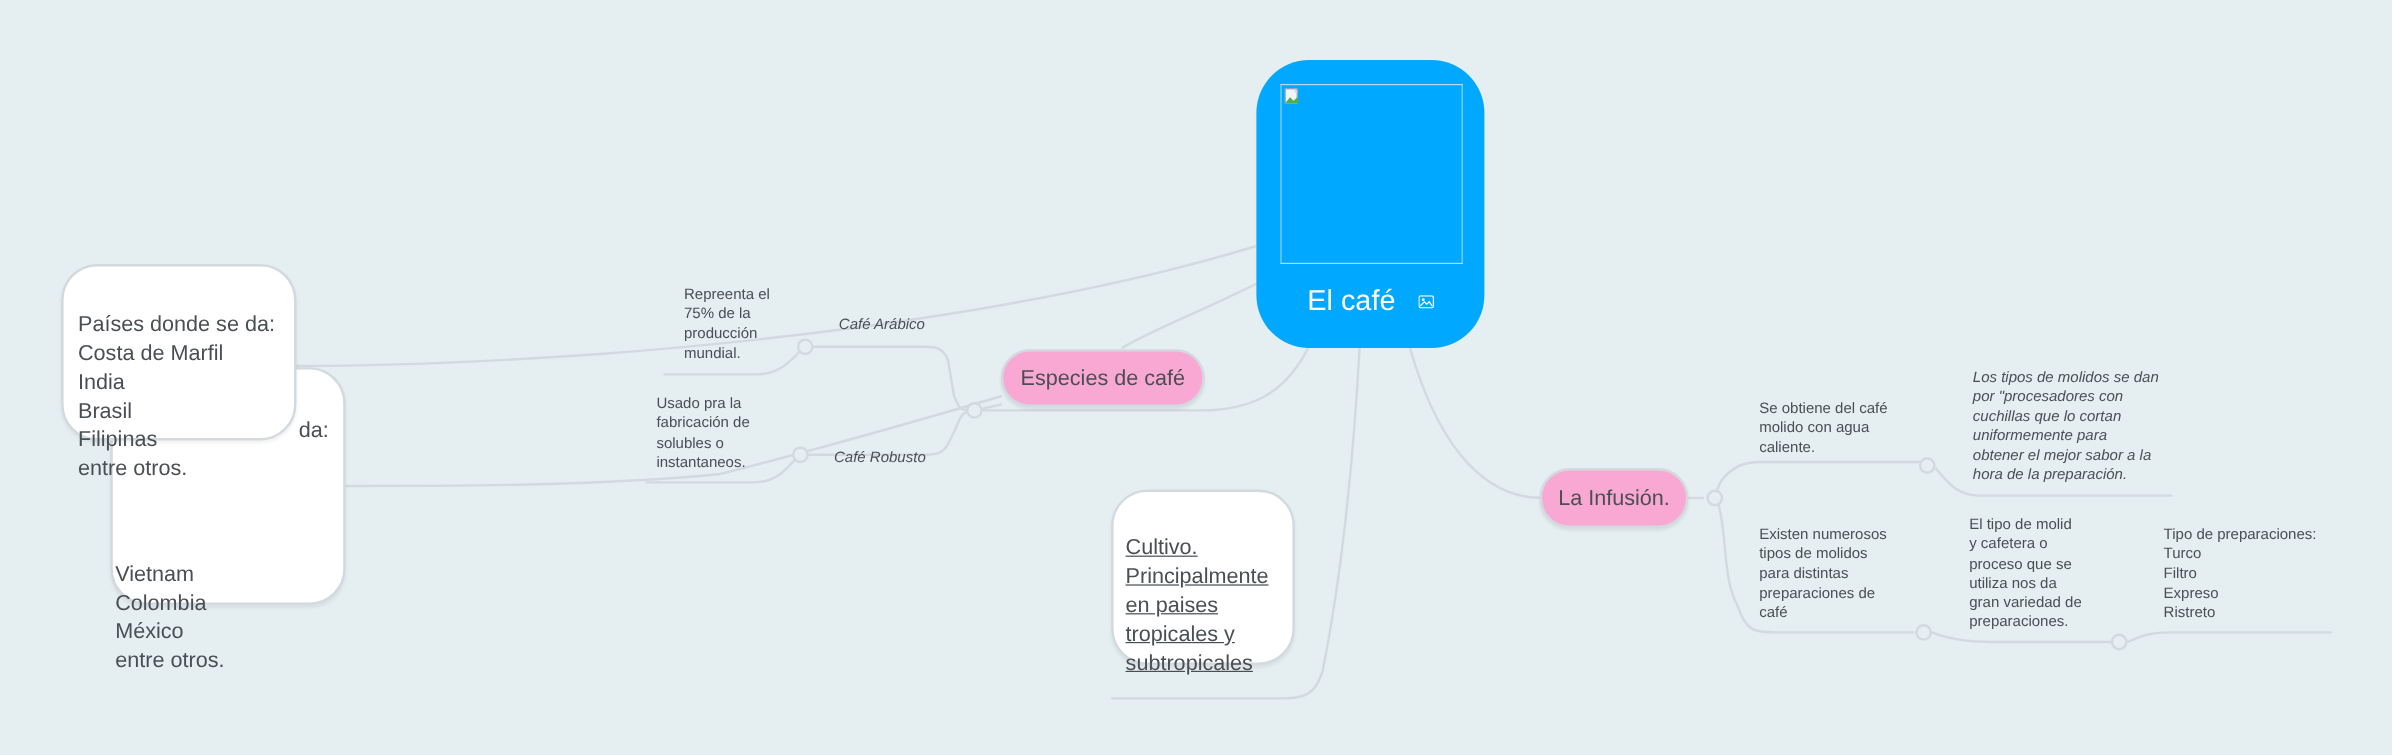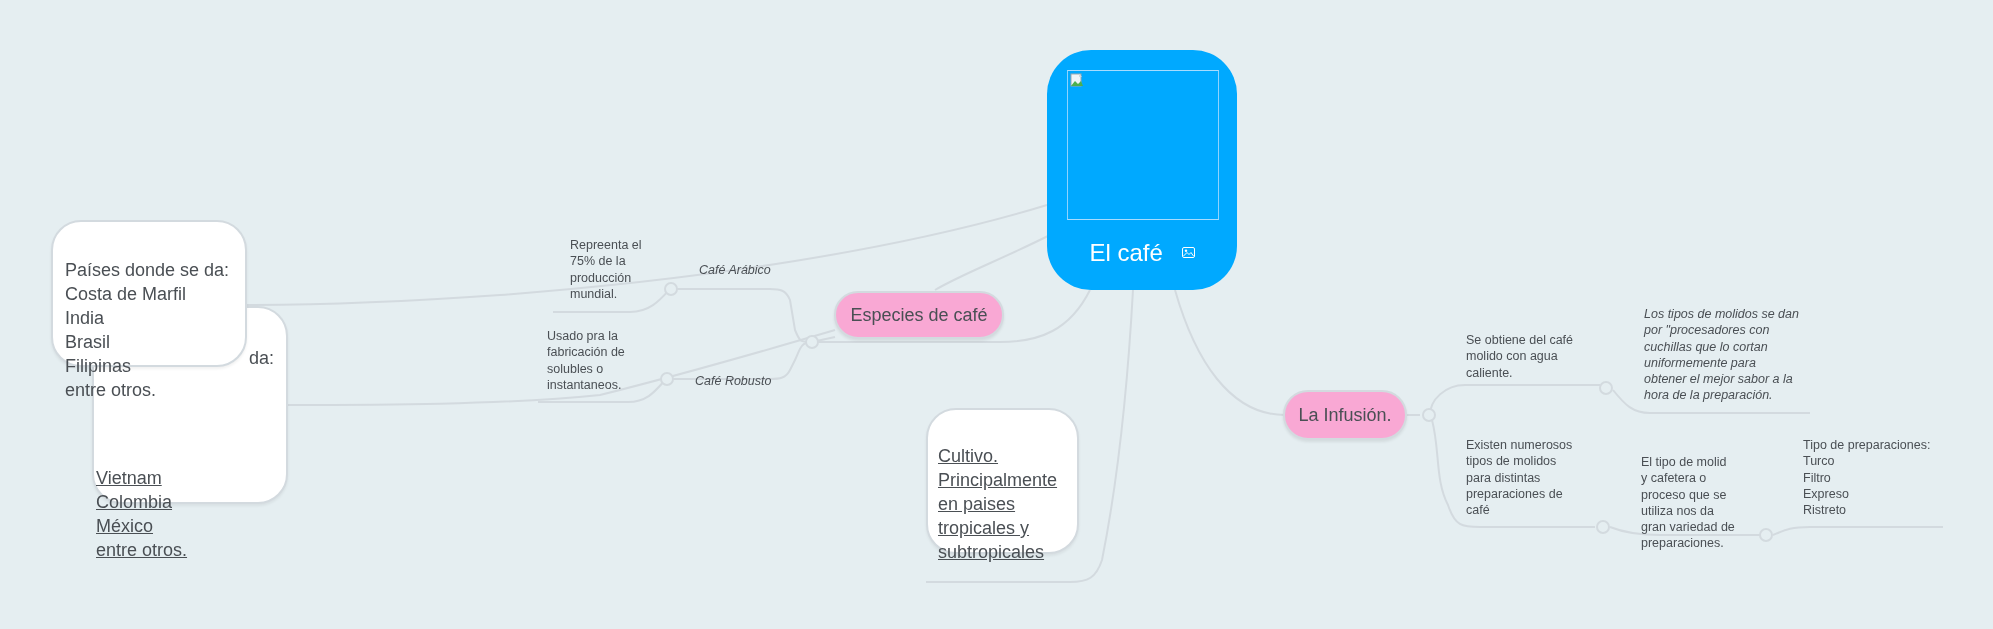--- a/index.html
+++ b/index.html
@@ -98,21 +98,21 @@
 <div class="lbl" style="left:695px;top:353px;margin-top:21px;">Café Robusto</div>
 
 <div class="txt" style="left:547px;top:328px;">Usado pra la
 fabricación de
 solubles o
 instantaneos.</div>
 
 <div class="node card" style="left:92px;top:306px;width:196px;height:198px;padding-left:2px;padding-top:14px;">
   <div style="text-align:right;padding-right:0;">da:</div>
   <div style="height:48px;"></div>
-  <div style="white-space:pre-line;text-decoration:underline;">Vietnam
+  <div style="white-space:pre-line;">Vietnam
 Colombia
 México
 entre otros.</div>
 </div>
 
 <div class="node card" style="left:51px;top:220px;width:196px;height:147px;padding-top:12px;">
   <span>Países donde se da:
 Costa de Marfil
 India
 Brasil
@@ -139,21 +139,21 @@
 por "procesadores con
 cuchillas que lo cortan
 uniformemente para
 obtener el mejor sabor a la
 hora de la preparación.</div>
 <div class="txt" style="left:1466px;top:437px;">Existen numerosos
 tipos de molidos
 para distintas
 preparaciones de
 café</div>
-<div class="txt" style="left:1641px;top:454px;">El tipo de molid
+<div class="txt" style="left:1641px;top:429px;">El tipo de molid
 y cafetera o
 proceso que se
 utiliza nos da
 gran variedad de
 preparaciones.</div>
 <div class="txt" style="left:1803px;top:437px;">Tipo de preparaciones:
 Turco
 Filtro
 Expreso
 Ristreto</div>

